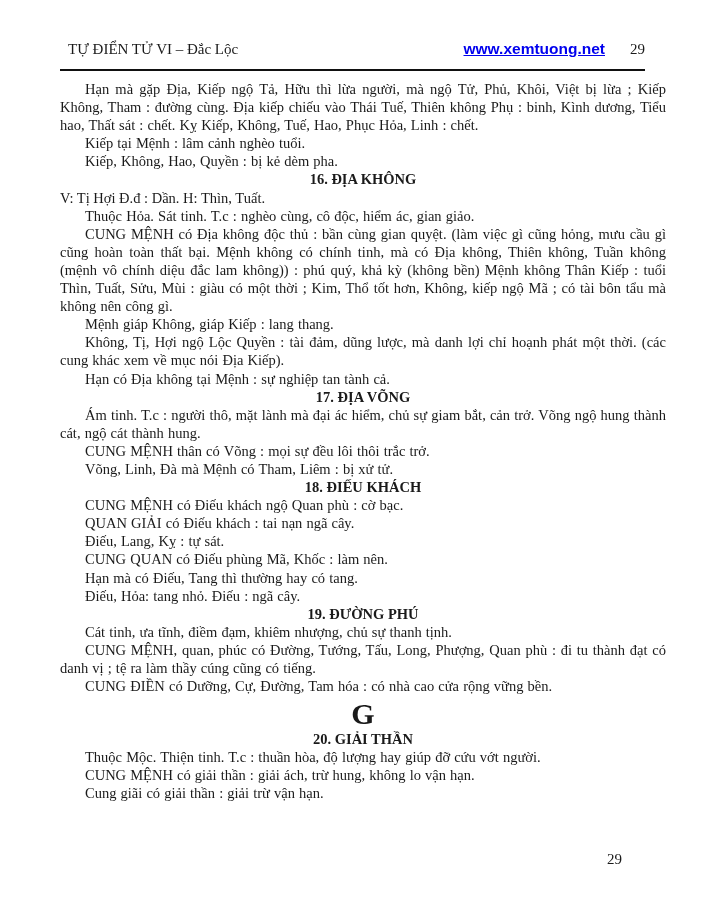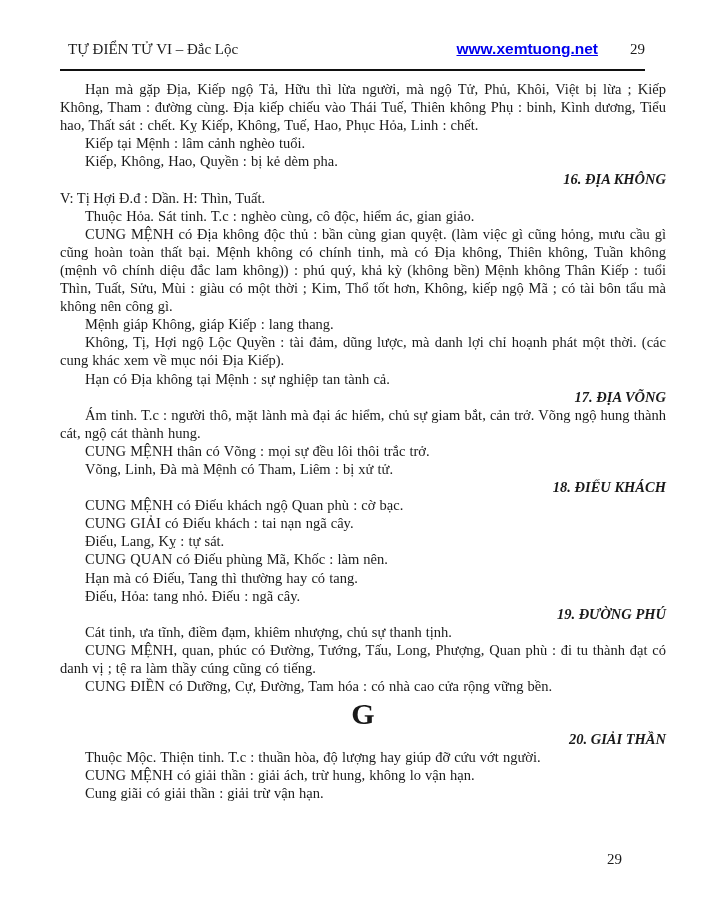--- a/index.html
+++ b/index.html
@@ -21,21 +21,21 @@
     right: 60px;
     display: flex;
     justify-content: space-between;
     align-items: baseline;
     font-size: 15px;
     margin-left: 8px;
   }
   .header-right {
     display: flex;
     align-items: baseline;
-    gap: 32px;
+    gap: 25px;
   }
   .site-link {
     font-family: "Liberation Sans", "DejaVu Sans", sans-serif;
     font-weight: bold;
     font-size: 15.5px;
     color: #0000ee;
     text-decoration: underline;
     cursor: pointer;
   }
   .header-rule {
@@ -54,23 +54,22 @@
     font-size: 14.5px;
     line-height: 18.1px;
   }
   .para {
     text-align: justify;
     text-indent: 25px;
     word-spacing: 0.5px;
   }
   .section-heading {
     font-weight: bold;
-    text-align: right;
+    text-align: center;
     text-indent: 0;
-    font-style: italic;
   }
   .section-subheading {
     text-align: left;
     text-indent: 0;
   }
   .letter-heading {
     font-weight: bold;
     text-align: center;
     text-indent: 0;
     font-size: 30px;
@@ -109,21 +108,21 @@
       <div class="para">CUNG MỆNH có Địa không độc thủ : bần cùng gian quyệt. (làm việc gì cũng hỏng, mưu cầu gì cũng hoàn toàn thất bại. Mệnh không có chính tinh, mà có Địa không, Thiên không, Tuần không (mệnh vô chính diệu đắc lam không)) : phú quý, khả kỳ (không bền) Mệnh không Thân Kiếp : tuổi Thìn, Tuất, Sửu, Mùi : giàu có một thời ; Kim, Thổ tốt hơn, Không, kiếp ngộ Mã ; có tài bôn tẩu mà không nên công gì.</div>
       <div class="para">Mệnh giáp Không, giáp Kiếp : lang thang.</div>
       <div class="para">Không, Tị, Hợi ngộ Lộc Quyền : tài đảm, dũng lược, mà danh lợi chỉ hoạnh phát một thời. (các cung khác xem về mục nói Địa Kiếp).</div>
       <div class="para">Hạn có Địa không tại Mệnh : sự nghiệp tan tành cả.</div>
       <div class="section-heading">17. ĐỊA VÕNG</div>
       <div class="para">Ám tinh. T.c : người thô, mặt lành mà đại ác hiểm, chủ sự giam bắt, cản trở. Võng ngộ hung thành cát, ngộ cát thành hung.</div>
       <div class="para">CUNG MỆNH thân có Võng : mọi sự đều lôi thôi trắc trở.</div>
       <div class="para">Võng, Linh, Đà mà Mệnh có Tham, Liêm : bị xử tử.</div>
       <div class="section-heading">18. ĐIẾU KHÁCH</div>
       <div class="para">CUNG MỆNH có Điếu khách ngộ Quan phù : cờ bạc.</div>
-      <div class="para">CUNG GIẢI có Điếu khách : tai nạn ngã cây.</div>
+      <div class="para">QUAN GIẢI có Điếu khách : tai nạn ngã cây.</div>
       <div class="para">Điếu, Lang, Kỵ : tự sát.</div>
       <div class="para">CUNG QUAN có Điếu phùng Mã, Khốc : làm nên.</div>
       <div class="para">Hạn mà có Điếu, Tang thì thường hay có tang.</div>
       <div class="para">Điếu, Hỏa: tang nhỏ. Điếu : ngã cây.</div>
       <div class="section-heading">19. ĐƯỜNG PHÚ</div>
       <div class="para">Cát tinh, ưa tĩnh, điềm đạm, khiêm nhượng, chủ sự thanh tịnh.</div>
       <div class="para">CUNG MỆNH, quan, phúc có Đường, Tướng, Tấu, Long, Phượng, Quan phù : đi tu thành đạt có danh vị ; tệ ra làm thầy cúng cũng có tiếng.</div>
       <div class="para">CUNG ĐIỀN có Dưỡng, Cự, Đường, Tam hóa : có nhà cao cửa rộng vững bền.</div>
       <div class="letter-heading">G</div>
       <div class="section-heading">20. GIẢI THẦN</div>

